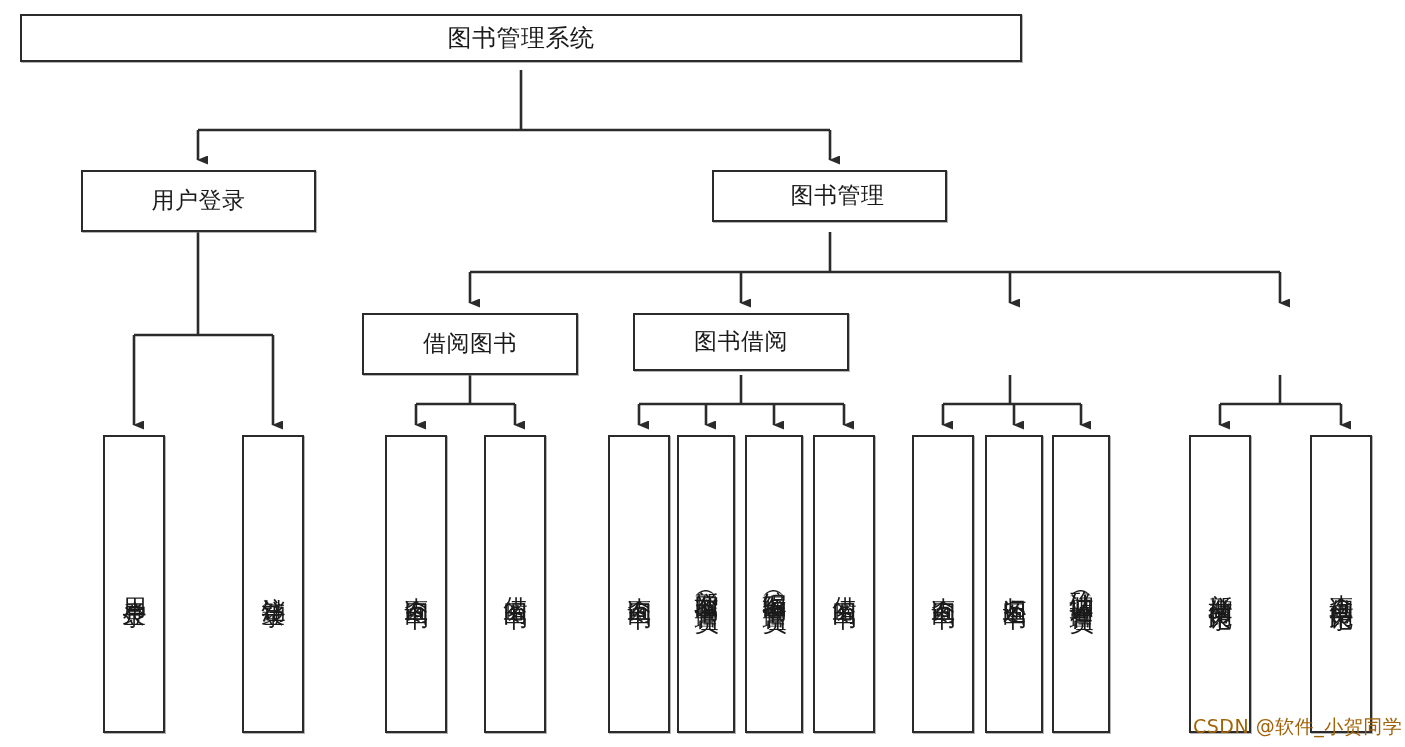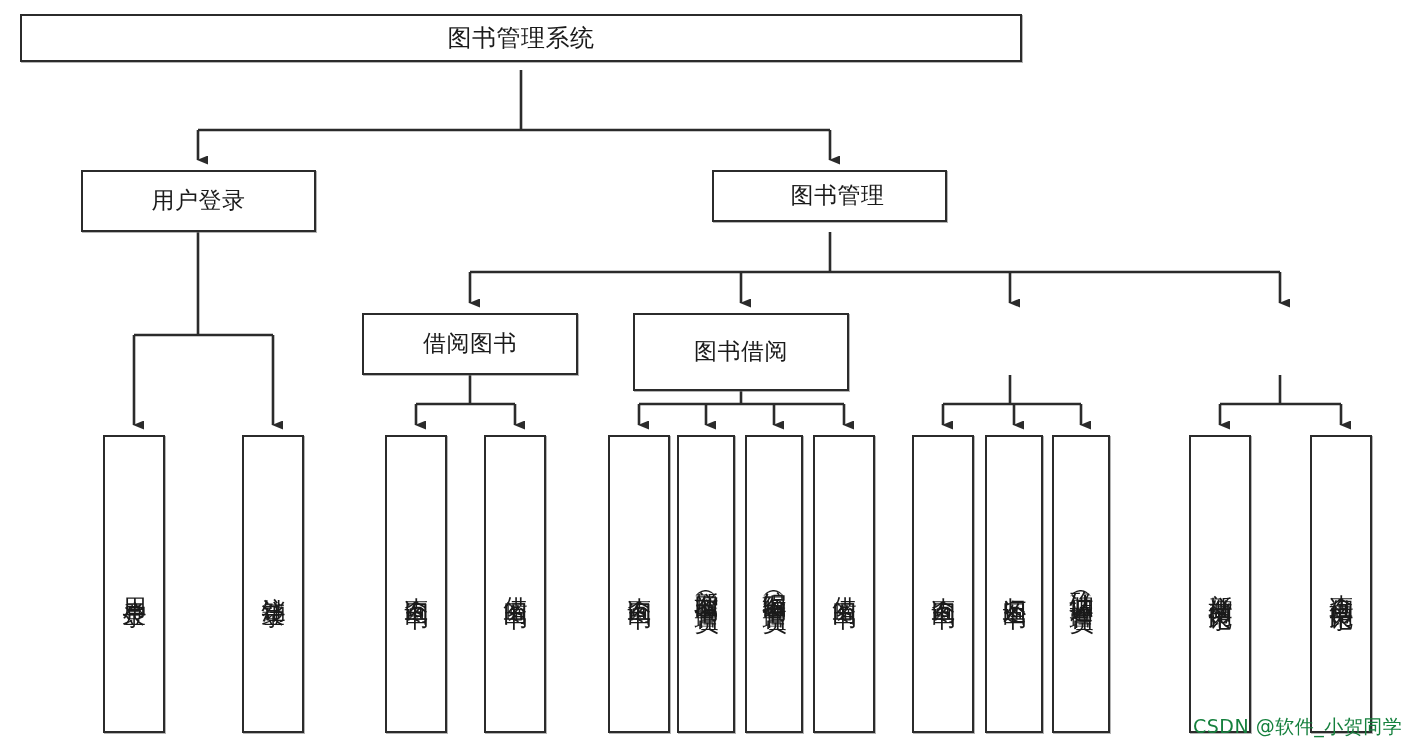--- a/index.html
+++ b/index.html
@@ -57,21 +57,21 @@
     writing-mode: vertical-rl;
     text-orientation: upright;
     font-size: 24px;
     line-height: 1.12;
     letter-spacing: 3px;
     white-space: nowrap;
   }
   .watermark {
     position: absolute;
     font-size: 19px;
-    color: #15803d;
+    color: #a16207;
     white-space: nowrap;
     letter-spacing: 0.5px;
     user-select: none;
   }
 </style>
 </head>
 <body>
 
 <div id="diagram-root">
 
@@ -134,21 +134,21 @@
   </div>
 
   <div class="node horizontal level-1" style="left:712px; top:170px; width:235px; height:52px;padding-left:16px;">
     <span class="node-label">图书管理</span>
   </div>
 
   <div class="node horizontal level-2" style="left:362px; top:313px; width:216px; height:62px;">
     <span class="node-label">借阅图书</span>
   </div>
 
-  <div class="node horizontal level-2" style="left:633px; top:313px; width:216px; height:78px;">
+  <div class="node horizontal level-2" style="left:633px; top:313px; width:216px; height:58px;">
     <span class="node-label">图书借阅</span>
   </div>
 
 
 
   <div class="node vertical leaf" style="left:103px; top:435px; width:62px; height:298px;">
     <span class="node-label">用户登录</span>
   </div>
 
   <div class="node vertical leaf" style="left:242px; top:435px; width:62px; height:298px;">

